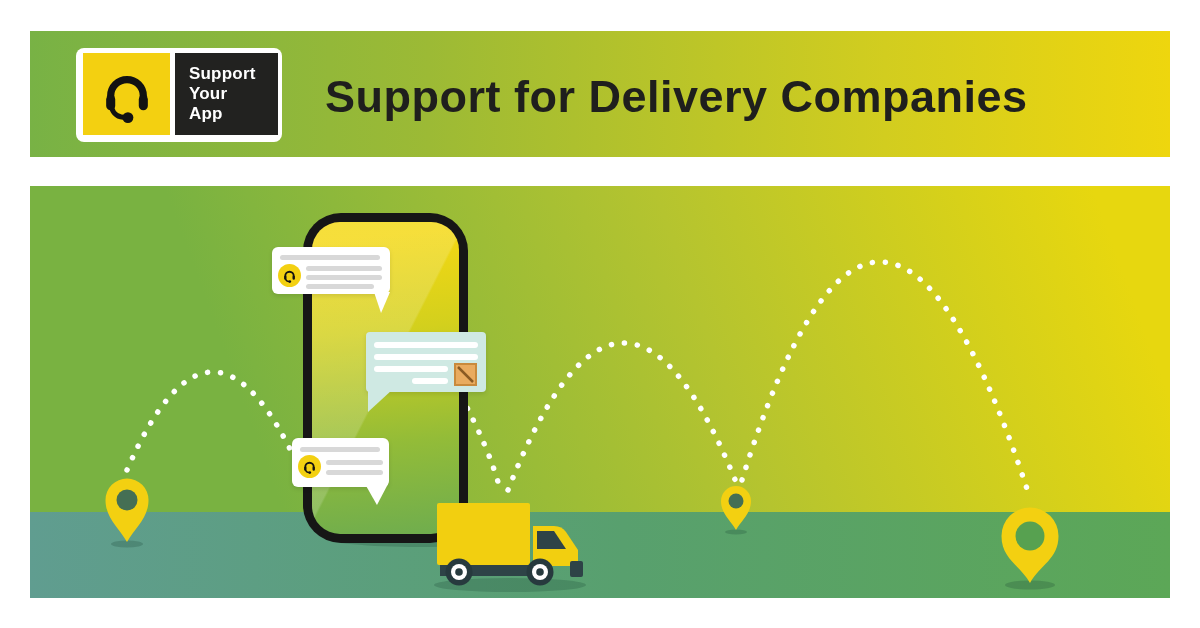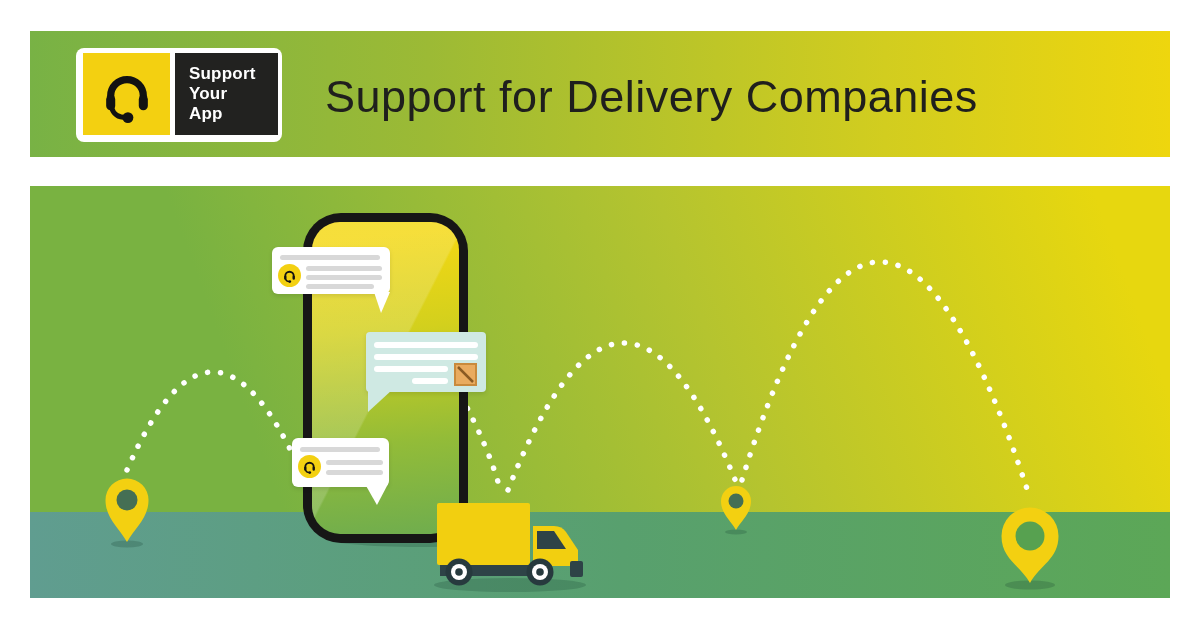--- a/index.html
+++ b/index.html
@@ -28,21 +28,21 @@
     position:absolute;left:7px;top:5px;width:87px;height:82px;background:var(--pin-yellow);
     display:flex;align-items:center;justify-content:center;
   }
   .logo-black{
     position:absolute;left:99px;top:5px;width:103px;height:82px;background:#222220;
     display:flex;flex-direction:column;justify-content:center;padding-left:14px;box-sizing:border-box;
   }
   .logo-black span{color:var(--white);font-size:17px;font-weight:bold;line-height:20px;letter-spacing:.2px;}
   .headset-big{width:58px;height:58px;color:#121212;}
   .page-title{
-    position:absolute;left:295px;top:40px;font-size:45px;font-weight:normal;
+    position:absolute;left:295px;top:40px;font-size:45px;font-weight:bold;
     color:var(--dark);letter-spacing:.5px;white-space:nowrap;
   }
   
   .illustration{
     position:absolute;left:30px;top:186px;width:1140px;height:412px;overflow:hidden;
     background:linear-gradient(70deg,#79b241 22%,#b5c42f 60%,#e7d70f 94%);
   }
   .ground{
     position:absolute;left:0;top:326px;width:1140px;height:86px;z-index:1;
     background:linear-gradient(90deg,var(--ground-teal) 0%,#58a06e 52%,var(--ground-green) 100%);

